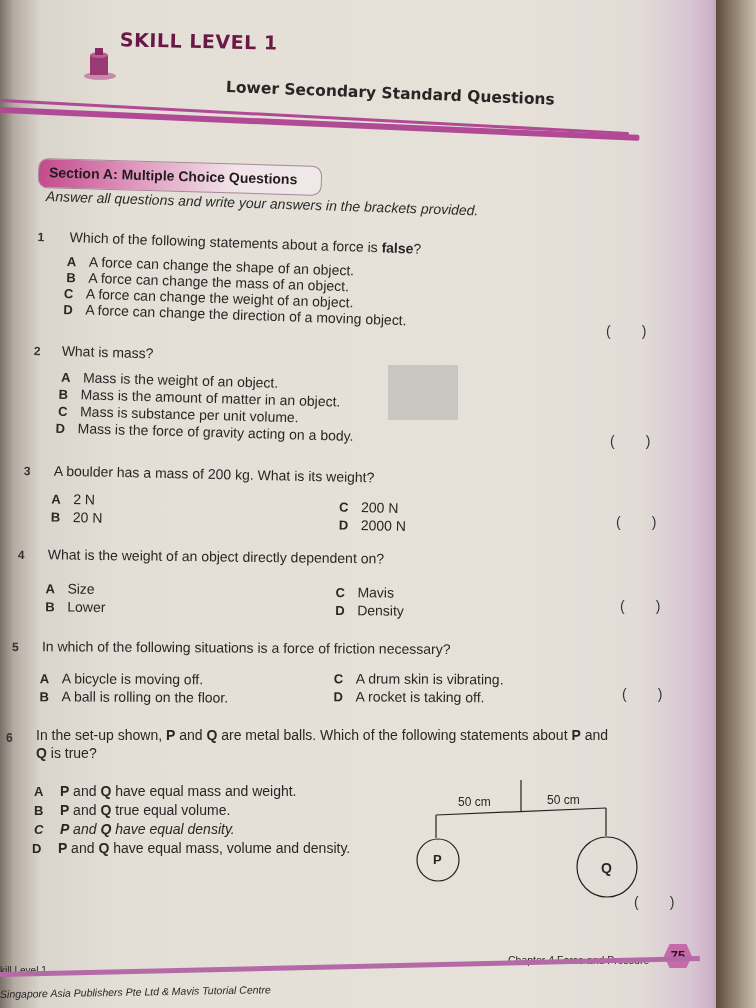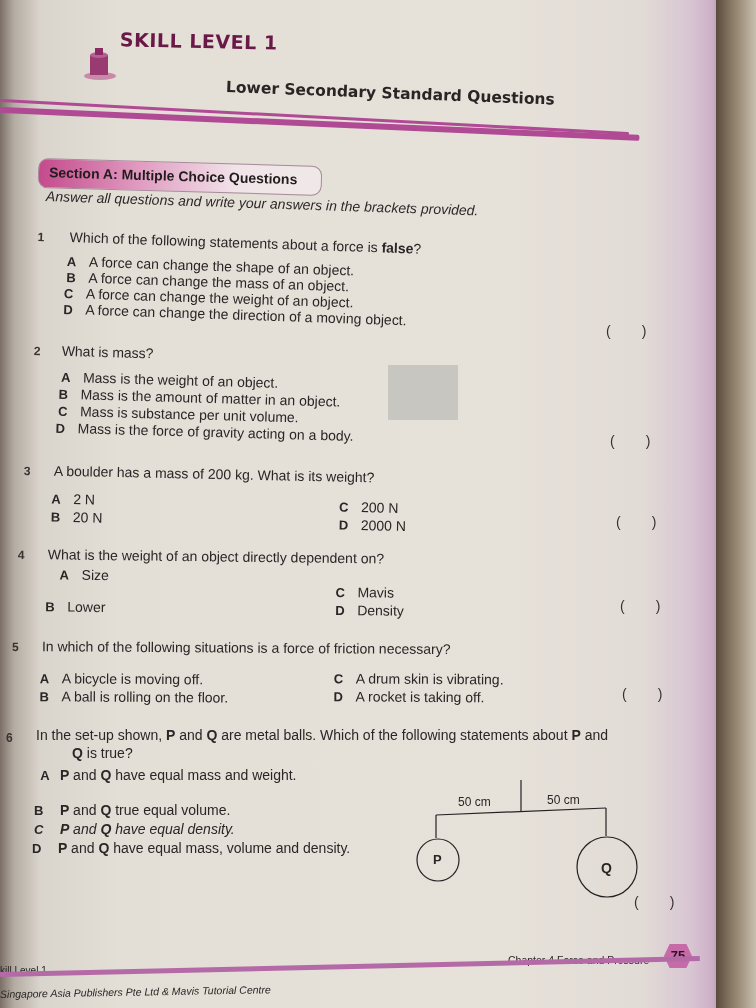--- a/index.html
+++ b/index.html
@@ -109,21 +109,21 @@
     <div class="opt" style="left:28px;top:28px;"><span class="l">A</span><span>2 N</span></div>
     <div class="opt" style="left:28px;top:46px;"><span class="l">B</span><span>20 N</span></div>
     <div class="opt" style="left:316px;top:30px;"><span class="l">C</span><span>200 N</span></div>
     <div class="opt" style="left:316px;top:48px;"><span class="l">D</span><span>2000 N</span></div>
   </div>
   <span class="bracket" style="left:616px;top:514px;">(        )</span>
 
   <div class="q" style="left:18px;top:546px;transform:rotate(0.7deg);">
     <span class="num" style="left:0;top:2px;">4</span>
     <span class="stem" style="left:30px;top:0;">What is the weight of an object directly dependent on?</span>
-    <div class="opt" style="left:28px;top:20px;margin-left:14px;"><span class="l">A</span><span>Size</span></div>
+    <div class="opt" style="left:28px;top:34px;"><span class="l">A</span><span>Size</span></div>
     <div class="opt" style="left:28px;top:52px;"><span class="l">B</span><span>Lower</span></div>
     <div class="opt" style="left:318px;top:34px;"><span class="l">C</span><span>Mavis</span></div>
     <div class="opt" style="left:318px;top:52px;"><span class="l">D</span><span>Density</span></div>
   </div>
   <span class="bracket" style="left:620px;top:598px;">(        )</span>
 
   <div class="q" style="left:12px;top:638px;transform:rotate(0.4deg);">
     <span class="num" style="left:0;top:2px;">5</span>
     <span class="stem" style="left:30px;top:0;">In which of the following situations is a force of friction necessary?</span>
     <div class="opt" style="left:28px;top:32px;"><span class="l">A</span><span>A bicycle is moving off.</span></div>
@@ -131,24 +131,24 @@
     <div class="opt" style="left:322px;top:30px;"><span class="l">C</span><span>A drum skin is vibrating.</span></div>
     <div class="opt" style="left:322px;top:48px;"><span class="l">D</span><span>A rocket is taking off.</span></div>
   </div>
   <span class="bracket" style="left:622px;top:686px;">(        )</span>
 
   <div class="q" style="left:4px;top:727px;">
     <span class="num" style="left:2px;top:4px;">6</span>
     <span class="stem" style="left:32px;top:0;">
       <span>In the set-up shown, </span><b>P</b><span> and </span><b>Q</b><span> are metal balls. Which of the following statements about </span><b>P</b><span> and</span>
     </span>
-    <span class="stem" style="left:32px;top:18px;margin-left:36px;">
+    <span class="stem" style="left:32px;top:18px;">
       <b>Q</b><span> is true?</span>
     </span>
-    <div class="opt" style="left:30px;top:40px;text-align:center;"><span class="l">A</span> <b>P</b><span> and </span><b>Q</b><span> have equal mass and weight.</span></div>
+    <div class="opt" style="left:30px;top:56px;"><span class="l">A</span> <b>P</b><span> and </span><b>Q</b><span> have equal mass and weight.</span></div>
     <div class="opt" style="left:30px;top:75px;"><span class="l">B</span> <b>P</b><span> and </span><b>Q</b><span> true equal volume.</span></div>
     <div class="opt" style="left:30px;top:94px;font-style:italic;"><span class="l">C</span> <b>P</b><span> and </span><b>Q</b><span> have equal density.</span></div>
     <div class="opt" style="left:28px;top:113px;"><span class="l">D</span> <b>P</b><span> and </span><b>Q</b><span> have equal mass, volume and density.</span></div>
   </div>
 
   <div class="diagram">
     <svg width="320" height="140" viewBox="0 0 320 140">
       <line x1="121" y1="5" x2="121" y2="36" stroke="#222" stroke-width="1.2"></line>
       <line x1="36" y1="40" x2="206" y2="33" stroke="#222" stroke-width="1.2"></line>
       <line x1="36" y1="40" x2="36" y2="63" stroke="#222" stroke-width="1.2"></line>

